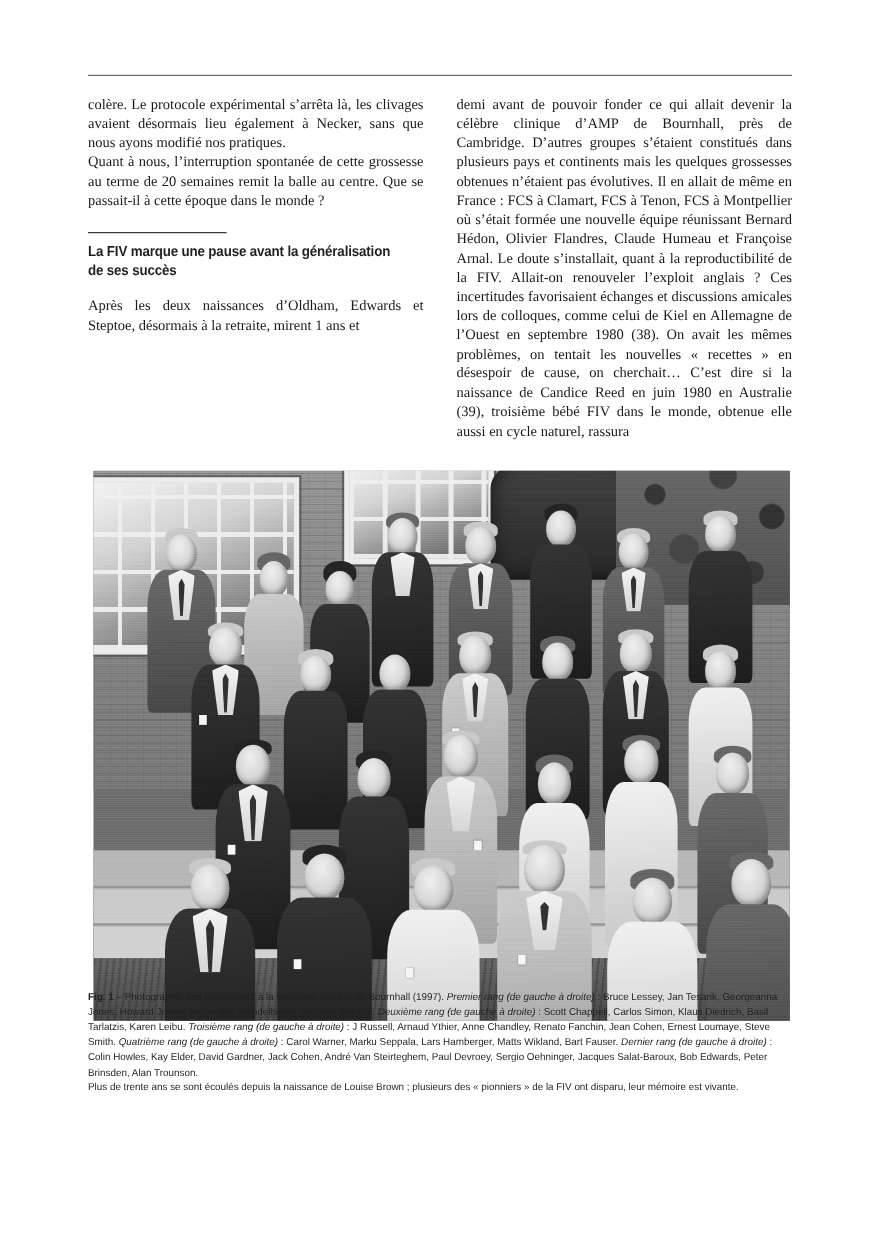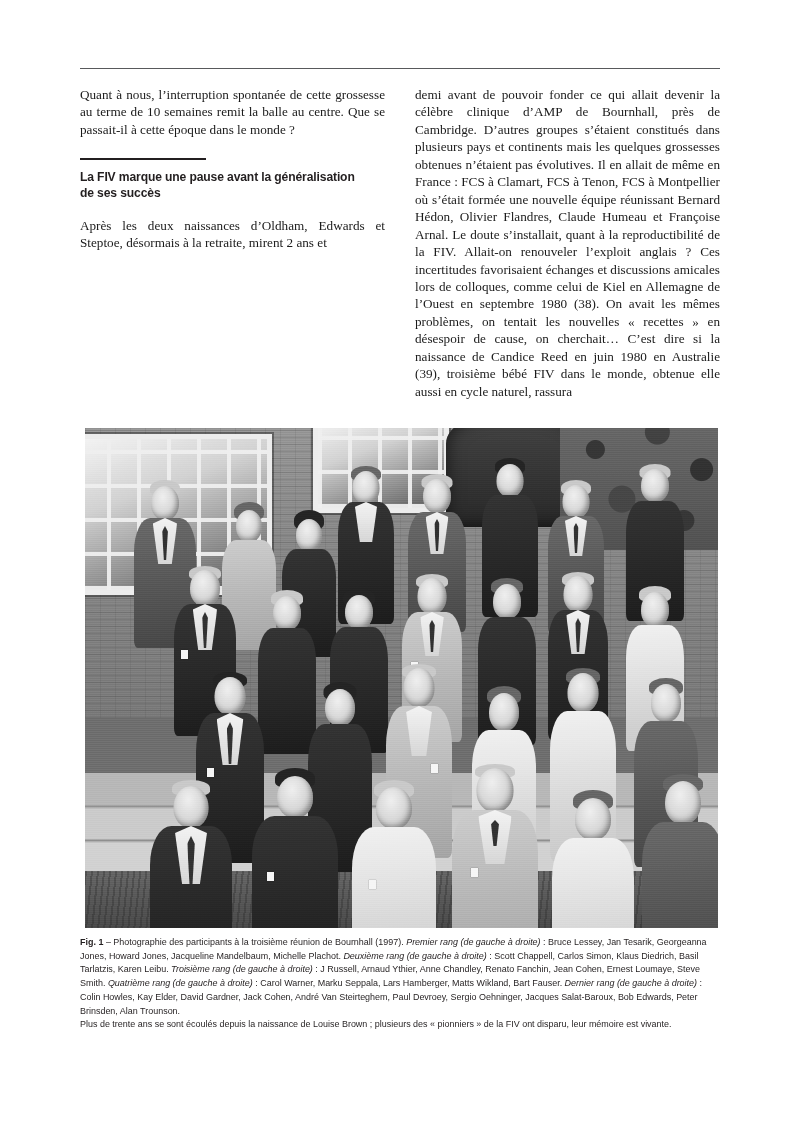--- a/index.html
+++ b/index.html
@@ -255,21 +255,21 @@
     background-image:
       repeating-linear-gradient(0deg, rgba(255,255,255,.035) 0 1px, rgba(0,0,0,.035) 1px 2px);
     mix-blend-mode: overlay;
     pointer-events: none;
   }
 
   
   .caption {
     position: absolute;
     left: 80px;
-    top: 936px;
+    top: 900px;
     width: 642px;
     font-family: "Liberation Sans", "DejaVu Sans", sans-serif;
     font-size: 9.1px;
     line-height: 13.7px;
     color: #231f20;
     text-align: left;
   }
   .caption p { margin: 0; }
   .caption b { font-weight: bold; }
   .caption i { font-style: italic; }
@@ -278,24 +278,25 @@
 </head>
 <body>
 
 <div class="page">
 
   <div class="runhead-rule"></div>
 
   <div class="columns">
 
     <div class="col">
-      <p>Quant à nous, l’interruption spontanée de cette grossesse au terme de 10 semaines remit la balle au centre. Que se passait-il à cette époque dans le monde ?</p>
+      <p>colère. Le protocole expérimental s’arrêta là, les clivages avaient désormais lieu également à Necker, sans que nous ayons modifié nos pratiques.</p>
+      <p>Quant à nous, l’interruption spontanée de cette grossesse au terme de 20 semaines remit la balle au centre. Que se passait-il à cette époque dans le monde ?</p>
       <div class="sec-rule"></div>
       <div class="sec-head">La FIV marque une pause avant la généralisation de ses succès</div>
-      <p>Après les deux naissances d’Oldham, Edwards et Steptoe, désormais à la retraite, mirent 2 ans et</p>
+      <p>Après les deux naissances d’Oldham, Edwards et Steptoe, désormais à la retraite, mirent 1 ans et</p>
     </div>
 
     <div class="col">
       <p>demi avant de pouvoir fonder ce qui allait devenir la célèbre clinique d’AMP de Bournhall, près de Cambridge. D’autres groupes s’étaient constitués dans plusieurs pays et continents mais les quelques grossesses obtenues n’étaient pas évolutives. Il en allait de même en France : FCS à Clamart, FCS à Tenon, FCS à Montpellier où s’était formée une nouvelle équipe réunissant Bernard Hédon, Olivier Flandres, Claude Humeau et Françoise Arnal. Le doute s’installait, quant à la reproductibilité de la FIV. Allait-on renouveler l’exploit anglais ? Ces incertitudes favorisaient échanges et discussions amicales lors de colloques, comme celui de Kiel en Allemagne de l’Ouest en septembre 1980 (38). On avait les mêmes problèmes, on tentait les nouvelles « recettes » en désespoir de cause, on cherchait… C’est dire si la naissance de Candice Reed en juin 1980 en Australie (39), troisième bébé FIV dans le monde, obtenue elle aussi en cycle naturel, rassura</p>
     </div>
 
   </div>
 
   <figure class="figure" style="margin:0">
     <div class="photo">

